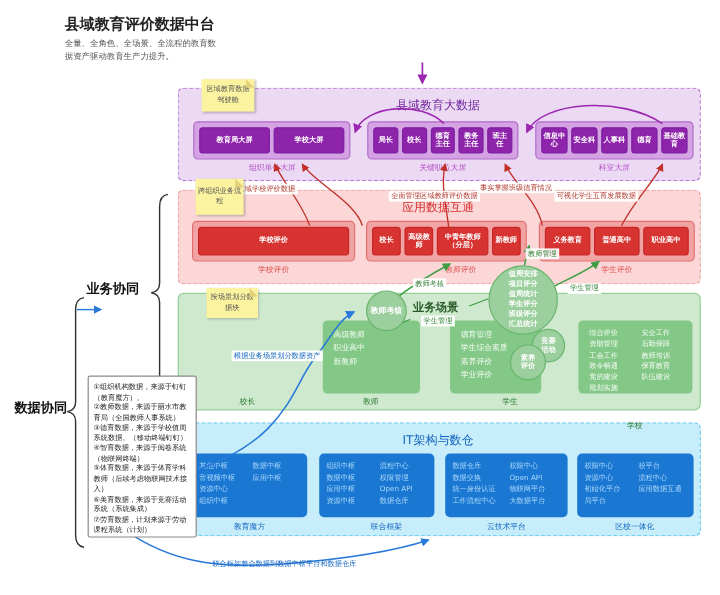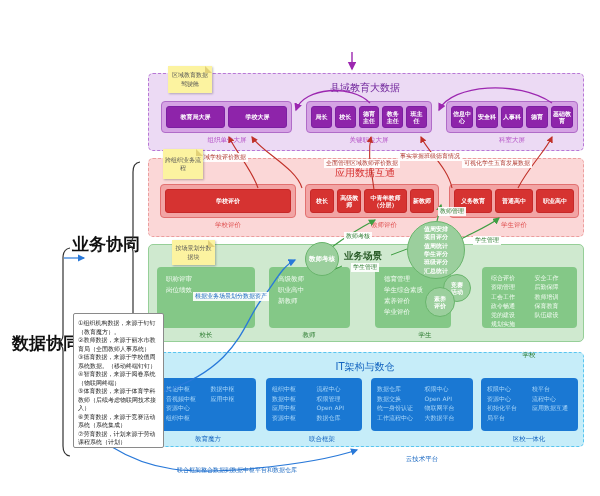--- a/index.html
+++ b/index.html
@@ -47,28 +47,30 @@
   
   .sticky{position:absolute;background:#fcf3a0;box-shadow:1px 1px 2px rgba(0,0,0,.25);font-size:6px;
     color:#555;display:flex;align-items:center;justify-content:center;text-align:center;z-index:7;
     line-height:1.4;padding:2px;box-sizing:border-box;}
   .sticky::before{content:"";position:absolute;top:0;right:0;border-style:solid;border-width:0 7px 7px 0;
     border-color:#fff transparent #e2d178 transparent;}
   
   .note{position:absolute;left:73px;top:313px;width:91px;height:135px;background:#fff;border:1px solid #8a8a8a;
     border-radius:2px;padding:5px 4px;box-sizing:border-box;font-size:6px;line-height:1.42;color:#222;z-index:7;}
   
-  .side-label{position:absolute;font-size:17px;font-weight:bold;color:#111;z-index:3;white-space:nowrap;}
+  .side-label{position:absolute;font-size:11px;font-weight:bold;color:#111;z-index:3;white-space:nowrap;}
   svg.overlay{position:absolute;left:0;top:0;z-index:5;pointer-events:none;}
 </style>
 </head>
 <body>
 
 <div class="canvas">
 
+  <div class="title">县域教育评价数据中台</div>
+  <div class="subtitle">全量、全角色、全场景、全流程的教育数据资产驱动教育生产力提升。</div>
 
   <div class="sec sec-purple"></div>
   <div class="sec sec-pink"></div>
   <div class="sec sec-green"></div>
   <div class="sec sec-blue"></div>
 
   <div class="sec-title" style="left:365px;top:81px;color:#71279c;">县域教育大数据</div>
   <div class="sec-title" style="left:365px;top:166px;color:#d63030;">应用数据互通</div>
   <div class="sec-title" style="left:365px;top:360px;color:#1565c0;">IT架构与数仓</div>
 
@@ -105,24 +107,20 @@
     </div>
   <div class="chipbox cb-r" style="left:449px;top:184px;width:130px;height:34px;">
       <div class="chip chip-r">义务教育</div>
       <div class="chip chip-r">普通高中</div>
       <div class="chip chip-r">职业高中</div>
     </div>
   <div class="glabel lr" style="left:228px;top:221px;">学校评价</div>
   <div class="glabel lr" style="left:384px;top:221px;">教师评价</div>
   <div class="glabel lr" style="left:514px;top:221px;">学生评价</div>
 
-  <div class="gbox" style="left:157px;top:267px;width:98px;height:61px;">
-      <div class="gline">职称评审</div>
-      <div class="gline">岗位绩效</div>
-    </div>
   <div class="gbox" style="left:269px;top:267px;width:81px;height:61px;">
       <div class="gline">高级教师</div>
       <div class="gline">职业高中</div>
       <div class="gline">新教师</div>
     </div>
   <div class="gbox" style="left:375px;top:267px;width:76px;height:61px;">
       <div class="gline">德育管理</div>
       <div class="gline">学生综合素质</div>
       <div class="gline">素养评价</div>
       <div class="gline">学业评价</div>
@@ -210,21 +208,21 @@
         <div class="bline">局平台</div>
       </div>
     <div class="col">
         <div class="bline">校平台</div>
         <div class="bline">流程中心</div>
         <div class="bline">应用数据互通</div>
       </div>
   </div>
   <div class="glabel lb" style="left:208px;top:435px;">教育魔方</div>
   <div class="glabel lb" style="left:314px;top:435px;padding-left:16px;">联合框架</div>
-  <div class="glabel lb" style="left:422px;top:435px;margin-top:20px;">云技术平台</div>
+  <div class="glabel lb" style="left:422px;top:435px;">云技术平台</div>
   <div class="glabel lb" style="left:529px;top:435px;">区校一体化</div>
 
   <div class="ann ann-red" style="left:210px;top:153px;">全面管理区域学校评价数据</div>
   <div class="ann ann-red" style="left:362px;top:159px;">全面管理区域教师评价数据</div>
   <div class="ann ann-red" style="left:430px;top:152px;">事实掌握班级德育情况</div>
   <div class="ann ann-red" style="left:497px;top:159px;">可视化学生五育发展数据</div>
 
   <div class="ann ann-green" style="left:452px;top:207px;">教师管理</div>
   <div class="ann ann-green" style="left:358px;top:232px;">教师考核</div>
   <div class="ann ann-green" style="left:487px;top:236px;">学生管理</div>

